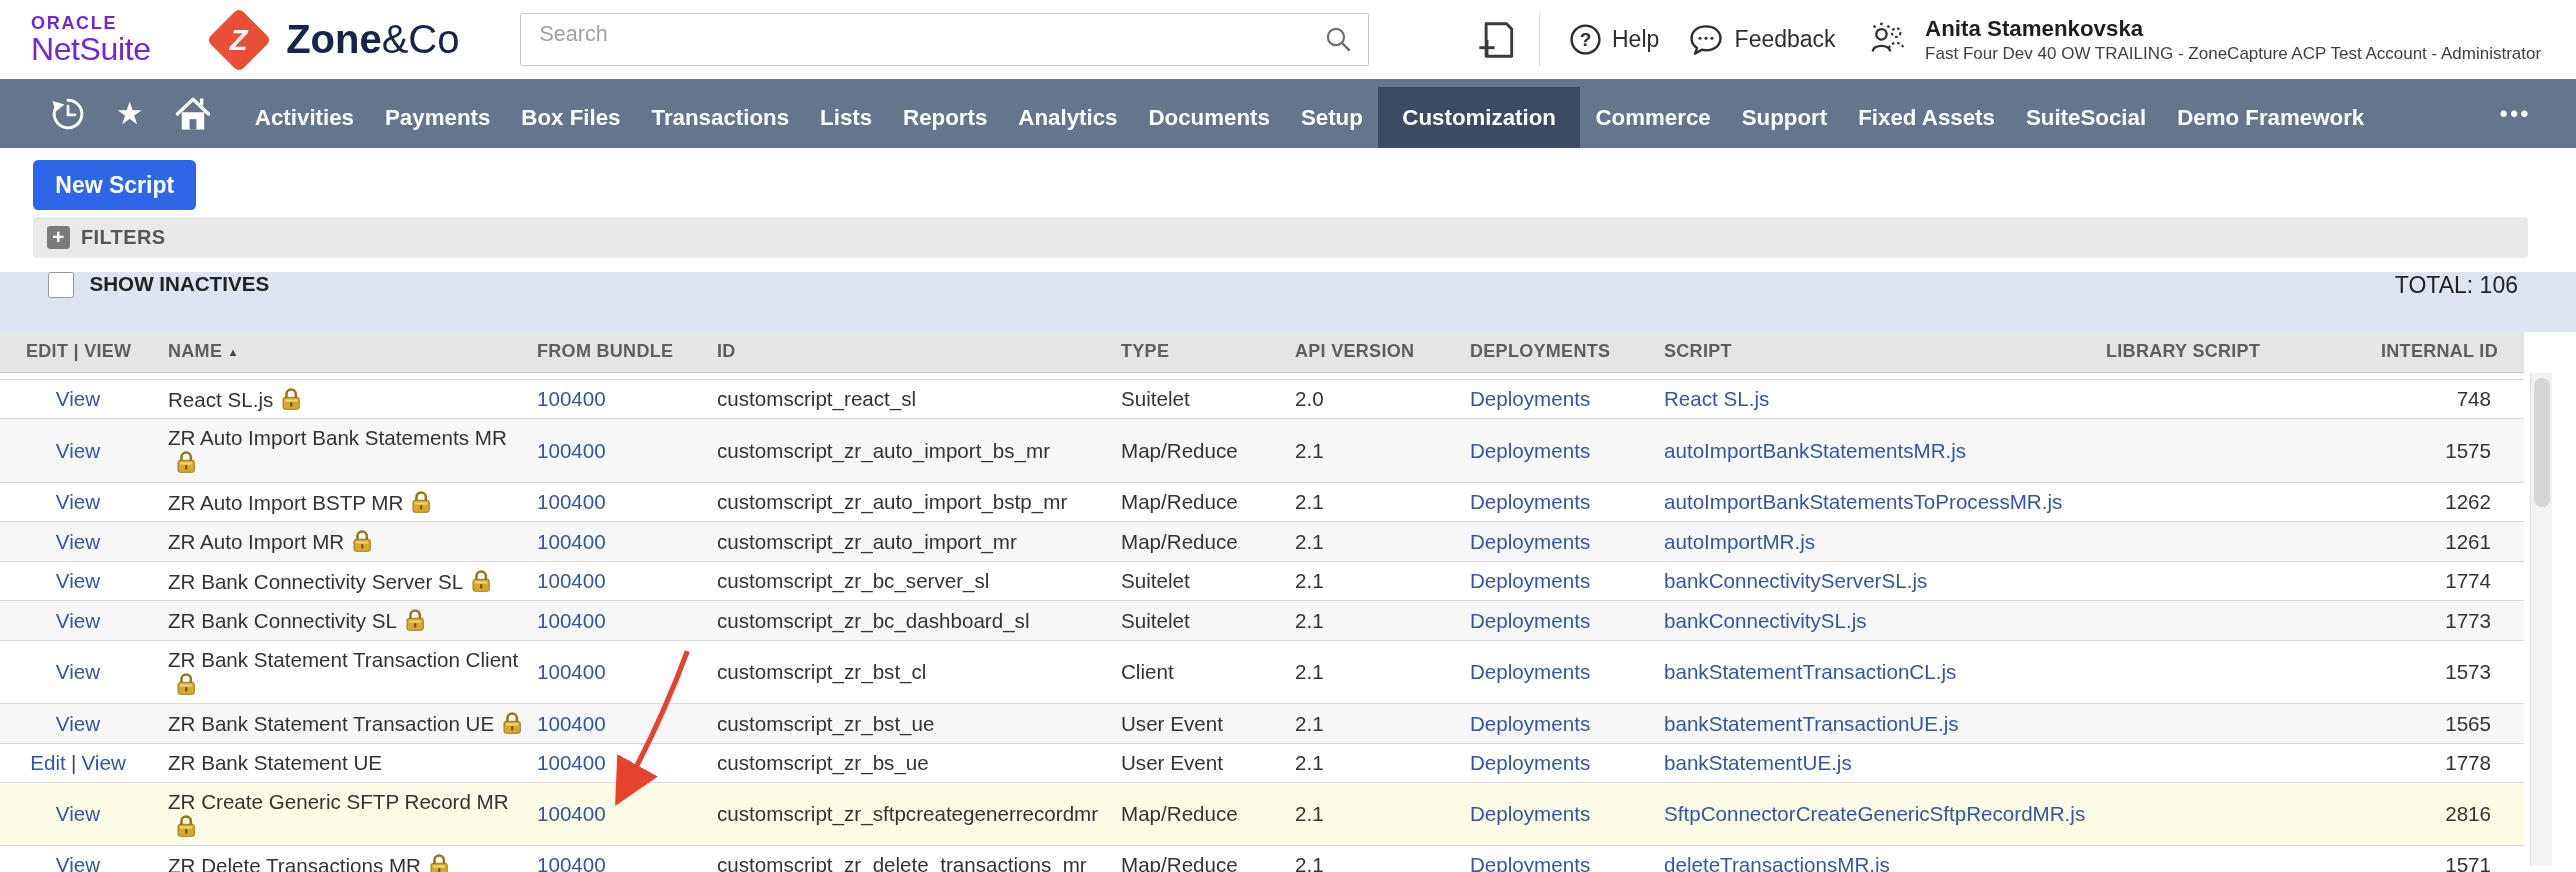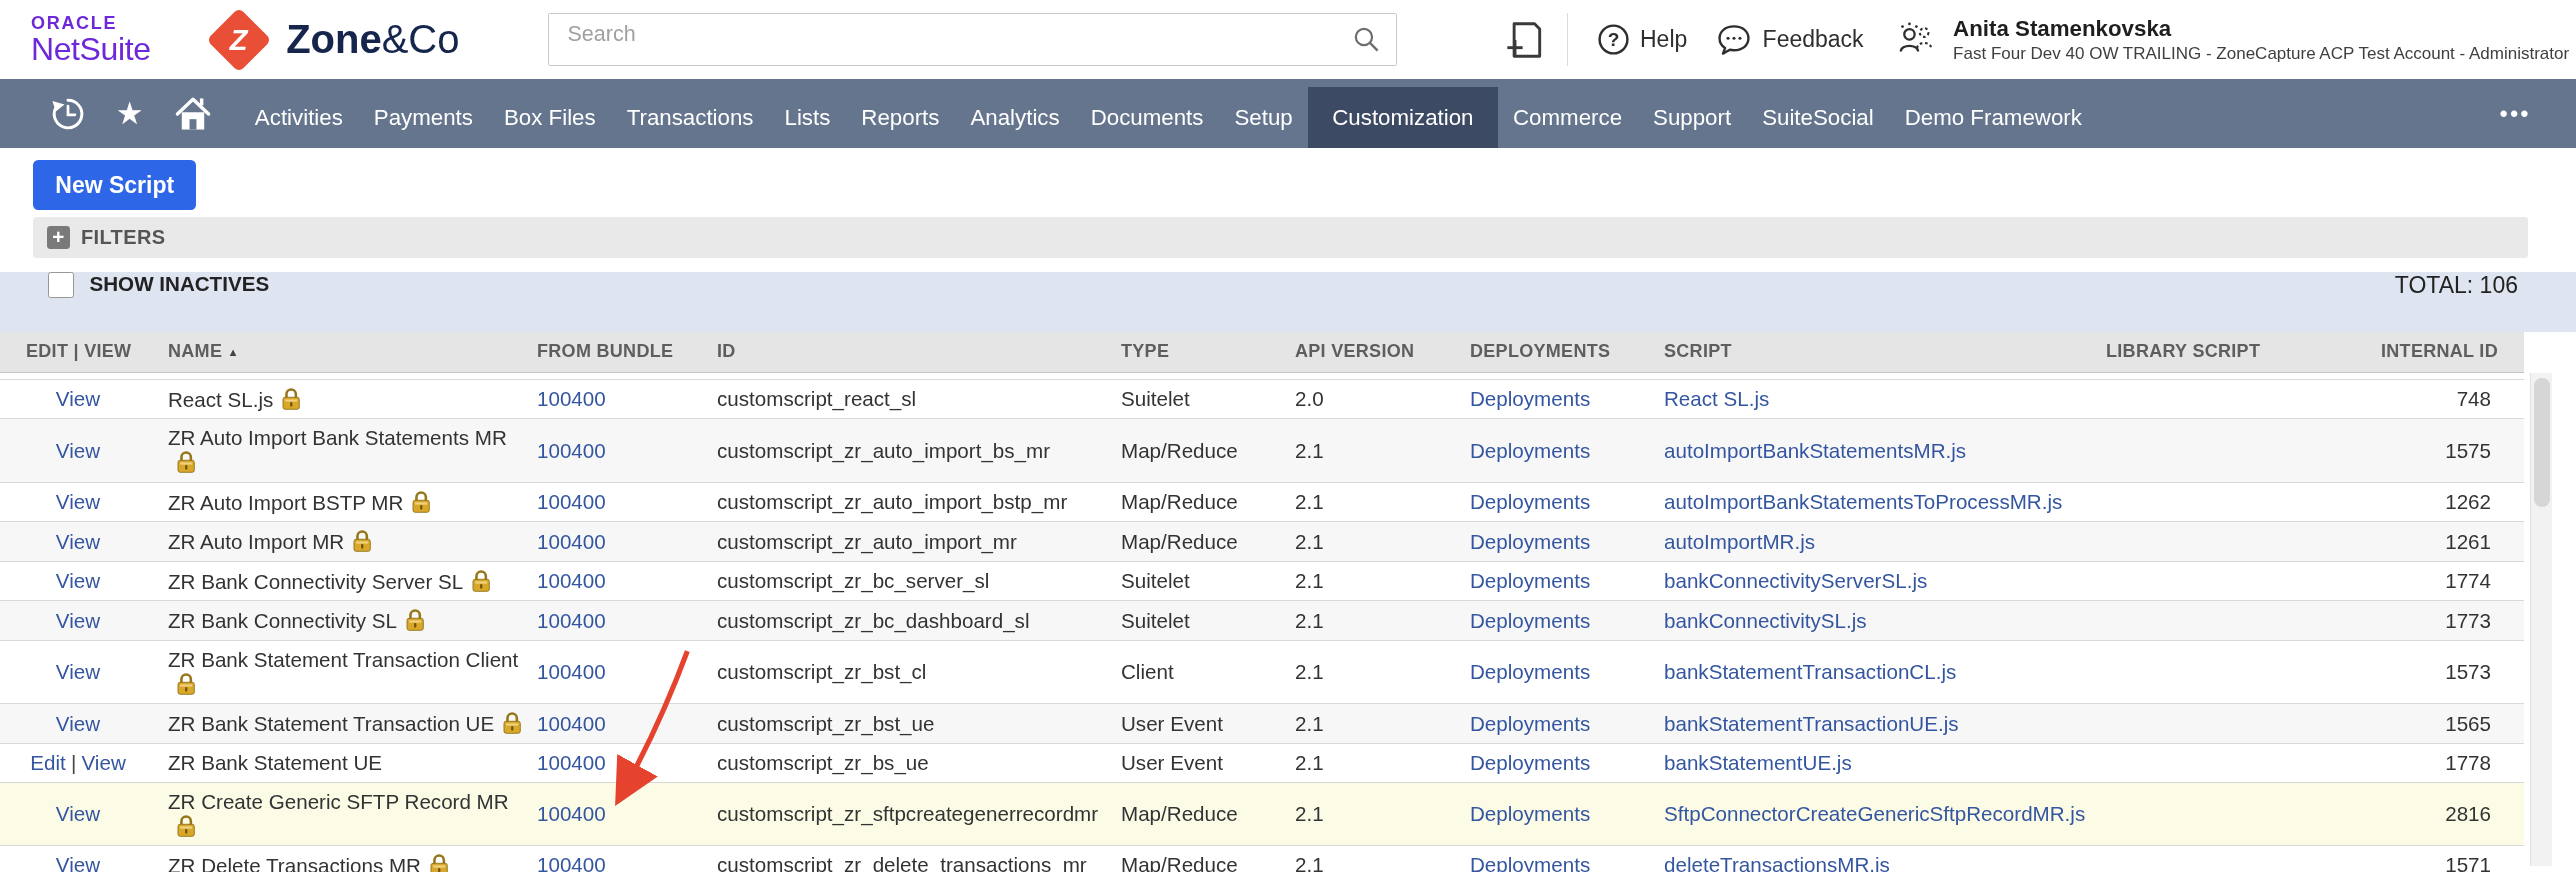--- a/index.html
+++ b/index.html
@@ -17,39 +17,39 @@
   .oracle{margin-left:31px; line-height:1; color:#6d28d9;}
   .oracle .o1{font-size:18px; font-weight:700; letter-spacing:1.7px;}
   .oracle .o2{font-size:32px; font-weight:500; margin-top:1.7px; letter-spacing:-0.4px;}
   .zone{display:flex; align-items:center; margin-left:50px;}
   .zdiamond{width:46px; height:46px; background:var(--brand-red); transform:rotate(45deg); border-radius:6px; display:flex; align-items:center; justify-content:center; margin:0 15.5px;}
   .zdiamond span{transform:rotate(-45deg); color:#fff; font-weight:800; font-style:italic; font-size:29px;}
   .zone .zt{font-size:40px; color:var(--brand-navy); margin-left:8.6px;}
   .zone .zt b{font-weight:800;}
   .zone .zt .lite{font-weight:300;}
   .search{position:relative; margin-left:60px;}
-  .search input{width:849px; height:53px; border:0.9px solid #c9c9c9; border-radius:1.7px; font-size:21.5px; padding:0 60px 11px 19px; color:#333; font-family:inherit;margin-left:28px;}
+  .search input{width:849px; height:53px; border:0.9px solid #c9c9c9; border-radius:1.7px; font-size:21.5px; padding:0 60px 11px 19px; color:#333; font-family:inherit;}
   .search input::placeholder{color:#a0a0a0;}
   .search .mag{position:absolute; right:15.5px; top:12px;}
   .hicon{cursor:pointer;}
   .createnew{margin-left:105px;}
   .vdiv{width:0.9px; height:53px; background:#dcdcdc; margin-left:22.3px;}
   .hitem{display:flex; align-items:center; margin-left:29px; cursor:pointer;}
   .hitem .lbl{font-size:23px; color:#2e2e2e; margin-left:10.3px;}
   .user{margin-left:15.5px; line-height:1.25;}
   .user .uname{font-size:22.3px; font-weight:700; color:#1e1e1e;}
   .user .usub{font-size:17px; color:#3f3f3f;}
 
   
   .nav{height:69px; background:var(--nav-bg); display:flex; align-items:stretch; color:#fff;}
   .nav .icobtn{display:flex; align-items:center; padding:0 14.6px; cursor:pointer;}
   .nav .icobtn:first-child{margin-left:34px;}
   .nav .star{font-size:31px; line-height:1;}
   .navitems{display:flex; align-items:stretch; margin-left:12px;}
-  .navitem{display:flex; align-items:center; padding:0 15.5px; font-size:22.3px; font-weight:400; cursor:pointer; white-space:nowrap;margin-top:8px;}
+  .navitem{display:flex; align-items:center; padding:0 15.5px; font-size:22.3px; font-weight:700; cursor:pointer; white-space:nowrap;margin-top:8px;}
   .navitem.active{background:var(--nav-active-bg); padding:0 24px;}
   .more{margin-left:auto; margin-right:45px; display:flex; align-items:center; font-size:22.3px; font-weight:700; letter-spacing:2.6px; cursor:pointer;}
 
   
   .btn-primary{display:inline-block; margin:12px 0 0 33px; height:50px; line-height:50px; padding:0 22.3px; background:var(--button-blue); color:#fff; font-size:23px; font-weight:700; border:none; border-radius:5.2px; cursor:pointer; font-family:inherit;}
   .filtersbar{margin:6.9px 33px 0 33px; width:2495px; height:41px; background:var(--filters-gray); border-radius:3.4px; display:flex; align-items:center; padding-left:13.7px; cursor:pointer;}
   .plusbox{width:23px; height:23px; background:#7a7a7a; border-radius:3.4px; color:#fff; font-size:20.6px; font-weight:700; display:flex; align-items:center; justify-content:center; line-height:1;}
   .filtersbar .flabel{margin-left:11.2px; font-size:20px; font-weight:700; color:#555; letter-spacing:0.4px;}
   .band{margin-top:13.7px; height:60px; background:var(--band-bg); display:flex; align-items:flex-start;}
   .checkbox{width:26px; height:26px; background:#fff; border:0.9px solid #979797; border-radius:2.6px; margin-left:48px; cursor:pointer;}
@@ -168,20 +168,21 @@
         <div class="navitem">Box Files</div>
         <div class="navitem">Transactions</div>
         <div class="navitem">Lists</div>
         <div class="navitem">Reports</div>
         <div class="navitem">Analytics</div>
         <div class="navitem">Documents</div>
         <div class="navitem">Setup</div>
         <div class="navitem active">Customization</div>
         <div class="navitem">Commerce</div>
         <div class="navitem">Support</div>
+        <div class="navitem">Fixed Assets</div>
         <div class="navitem">SuiteSocial</div>
         <div class="navitem">Demo Framework</div>
       </div>
     <div class="more">
         <span>•••</span>
       </div>
   </div>
 
   
   <button class="btn-primary">New Script</button>

